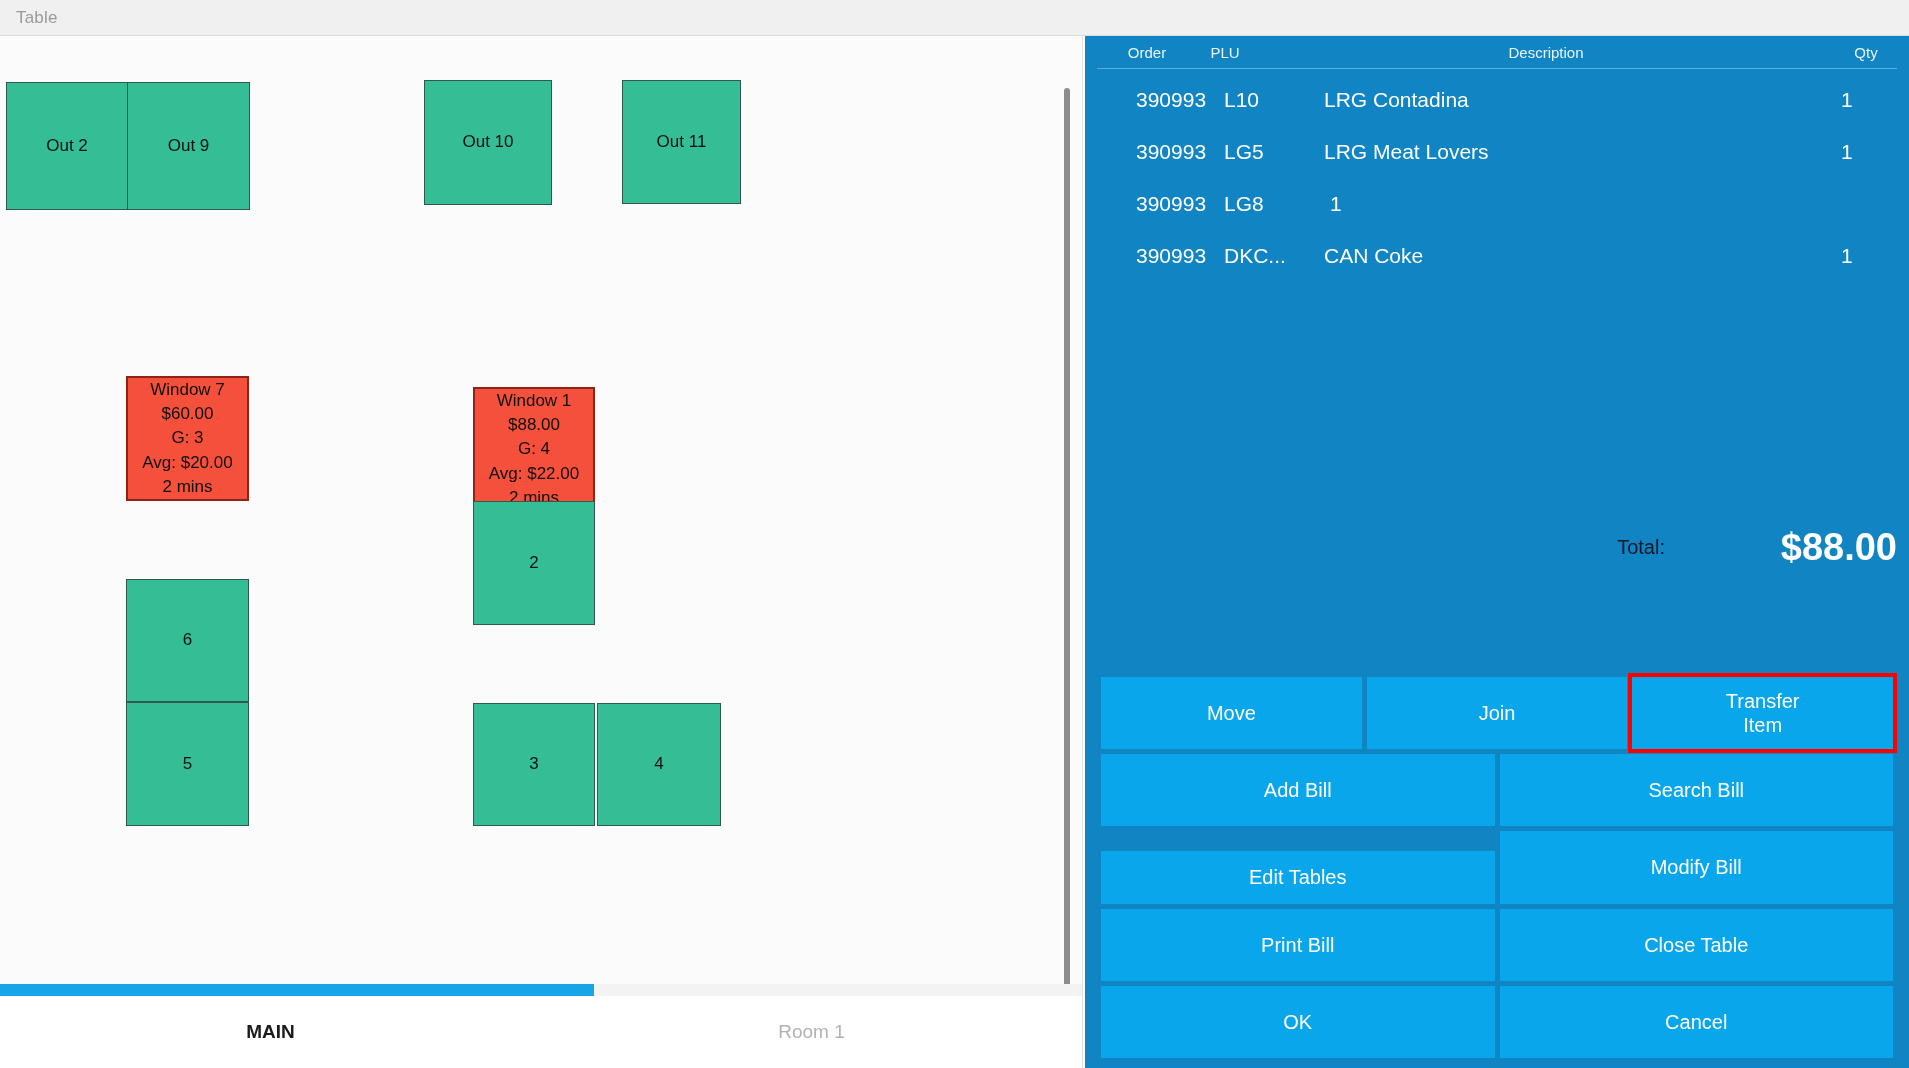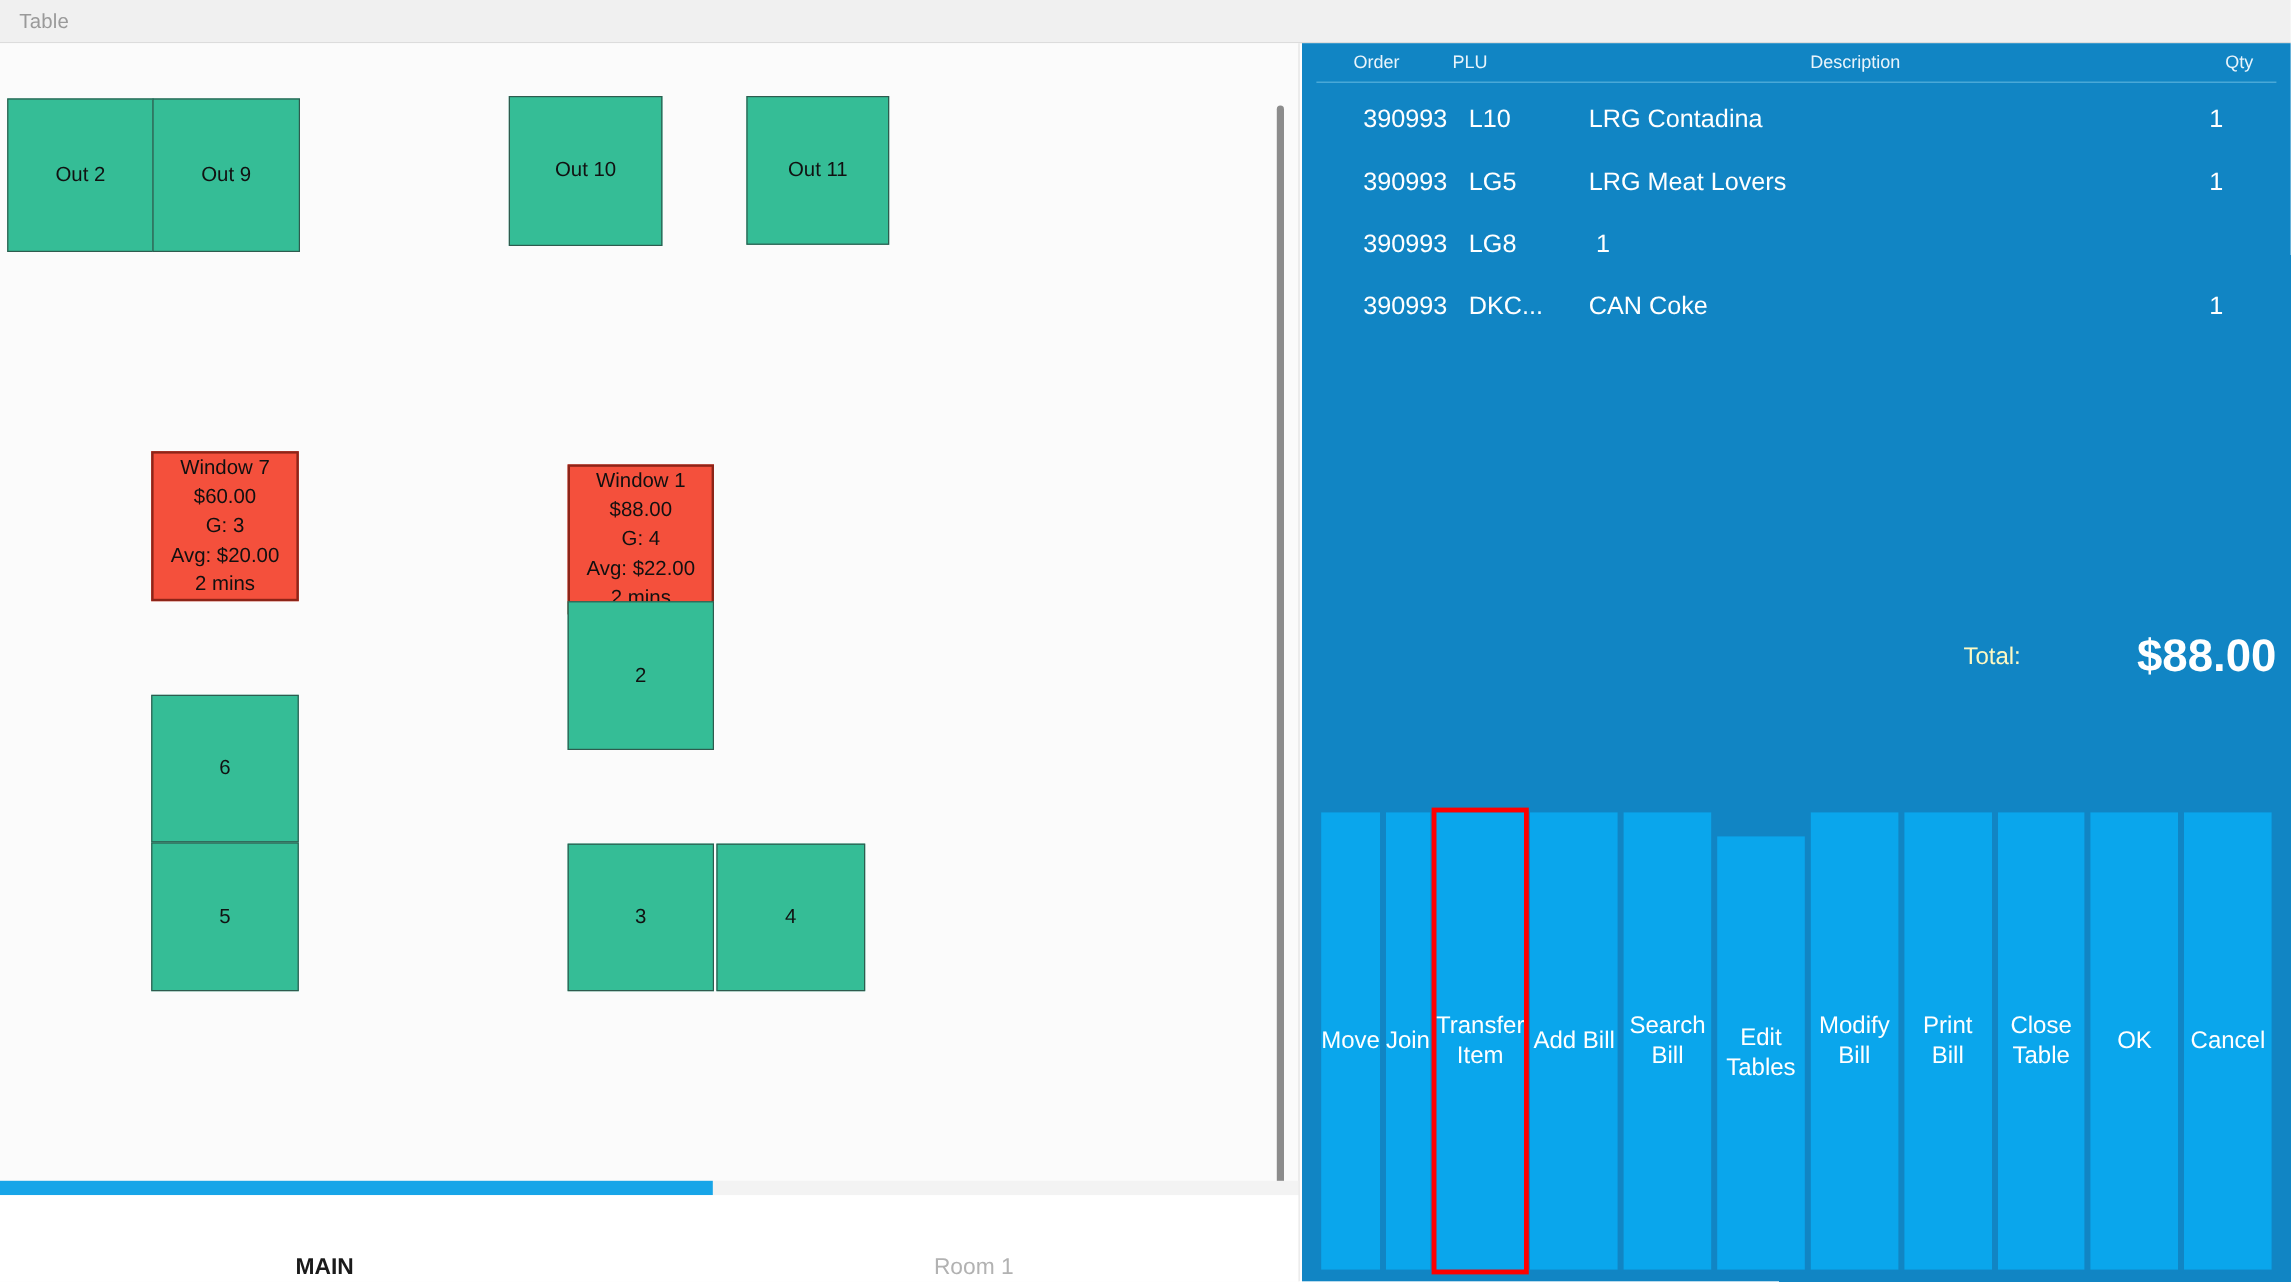--- a/index.html
+++ b/index.html
@@ -104,21 +104,21 @@
     background: #17a5e8;
   }
 
   
   .room-tabs {
     position: absolute;
     left: 0; bottom: 0;
     width: 1082px; height: 72px;
     background: #ffffff;
     display: flex;
-    align-items: flex-end;
+    align-items: center;
   }
   .room-tab {
     flex: 1 1 0;
     text-align: center;
     font-size: 19px;
     cursor: pointer;
     user-select: none;
   }
   .room-tab.active { color: #1a1a1a; font-weight: bold; }
   .room-tab.inactive { color: #b2b2b2; }
@@ -175,39 +175,40 @@
   .total-row {
     position: absolute;
     left: 0; top: 476px;
     width: 824px; height: 70px;
     display: flex;
     align-items: center;
     justify-content: flex-end;
   }
   .total-label {
     font-size: 20px;
-    color: #fef9c3;
-    margin-right: 33px;
+    color: #0f172a;
+    margin-right: 52px;
   }
   .total-value {
     font-size: 38px;
     font-weight: bold;
     color: #ffffff;
     margin-right: 12px;
     min-width: 180px;
     text-align: right;
   }
 
   
   .btn-grid {
     position: absolute;
     left: 16px; bottom: 10px;
     width: 792px;
     height: 381px;
     display: flex;
+    flex-direction: column;
     gap: 5px;
   }
   .btn-row {
     display: flex;
     gap: 5px;
     flex: 1 1 0;
   }
   .pos-btn {
     flex: 1 1 0;
     background: #0aa6ec;

